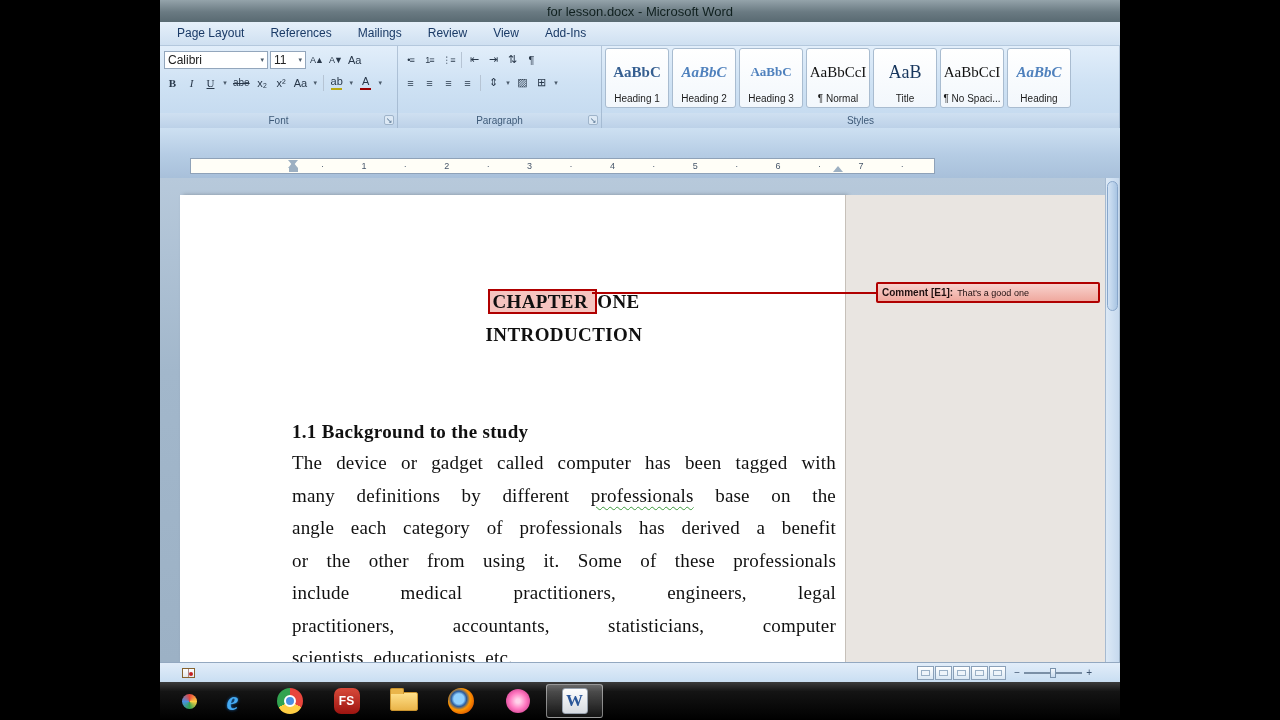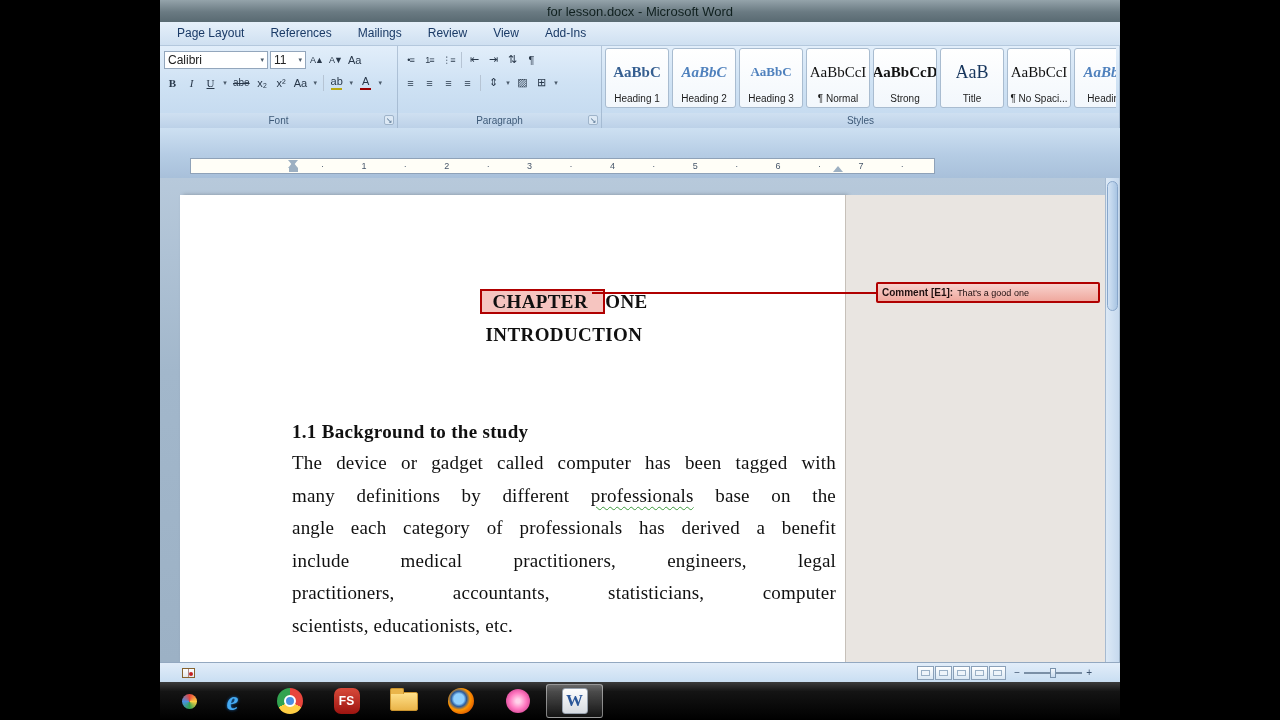--- a/index.html
+++ b/index.html
@@ -86,21 +86,21 @@
   
   .docarea { flex:1; position:relative; overflow:hidden;
              background:linear-gradient(180deg,#b7c9db,#a2b7cb 40%,#9cb1c5); }
   .page { position:absolute; left:20px; top:17px; width:665px; bottom:-1px;
           background:#fff; box-shadow:3px 0 4px rgba(0,0,0,.28); }
   .markup { position:absolute; left:685px; top:17px; width:261px; bottom:-1px;
             background:#e9e5e1; border-left:1px solid #c6c0b9; }
   .page-text { position:absolute; left:112px; right:9px; top:90px;
                font-family:"Liberation Serif",serif; color:#101010; }
   .h-center { text-align:center; font-weight:bold; font-size:19px; line-height:33px; letter-spacing:.4px; }
-  .anchor { background:#f6c5c0; border:2px solid #b00000; padding:0 10px; }
+  .anchor { background:#f6c5c0; border:2px solid #b00000; padding:0 2px; }
   .h-section { font-weight:bold; font-size:19px; line-height:30px; margin-top:66px; letter-spacing:.3px; }
   .bodyline { font-size:19px; line-height:32.5px; text-align:justify; text-align-last:justify;
               letter-spacing:.2px; white-space:normal; }
   .bodylines .bodyline:last-child { text-align-last:left; }
   .sp { text-decoration:underline; text-decoration-style:wavy; text-decoration-color:#3a9a3a;
         text-decoration-thickness:1px; text-underline-offset:4px; }
   .comment-line { position:absolute; left:432px; top:114px; width:286px; height:2px; background:#b00000; }
   .balloon { position:absolute; left:716px; top:104px; width:224px; height:21px;
              background:linear-gradient(#f8d3ce,#efa89e); border:2px solid #b00000; border-radius:2px;
              display:flex; align-items:center; padding:0 4px; font-size:9px; color:#201010;
@@ -279,24 +279,20 @@
             <div class="stylecard st-h3">
               <span class="sample">AaBbC</span>
               <span class="slabel">Heading 3</span>
             </div>
 
             <div class="stylecard st-normal">
               <span class="sample">AaBbCcI</span>
               <span class="slabel">¶ Normal</span>
             </div>
 
-            <div class="stylecard st-strong">
-              <span class="sample">AaBbCcD</span>
-              <span class="slabel">Strong</span>
-            </div>
 
             <div class="stylecard st-title">
               <span class="sample">AaB</span>
               <span class="slabel">Title</span>
             </div>
 
             <div class="stylecard st-nospace">
               <span class="sample">AaBbCcI</span>
               <span class="slabel">¶ No Spaci...</span>
             </div>
@@ -354,20 +350,21 @@
         <div class="h-section">1.1 Background to the study</div>
         <div class="bodyline">The device or gadget called computer has been tagged with</div>
         <div class="bodyline">
           <span>many definitions by different</span>
           <span class="sp">professionals</span>
           <span>base on the</span>
         </div>
         <div class="bodylines">
 
         <div class="bodyline">angle each category of professionals has derived a benefit</div>
+            <div class="bodyline">or the other from using it. Some of these professionals</div>
             <div class="bodyline">include medical practitioners, engineers, legal</div>
             <div class="bodyline">practitioners, accountants, statisticians, computer</div>
             <div class="bodyline">scientists, educationists, etc.</div>
           </div>
       </div>
     </div>
     <div class="markup"></div>
     <div class="comment-line"></div>
     <div class="balloon">
       <b>Comment [E1]:</b>

